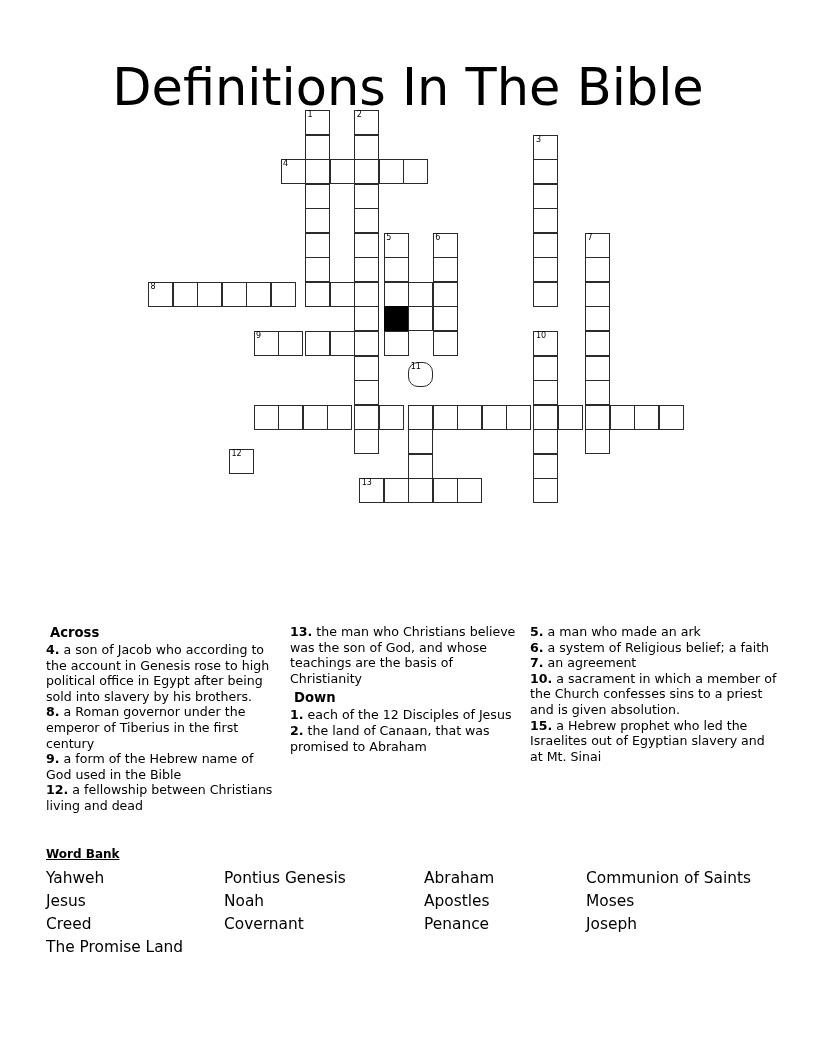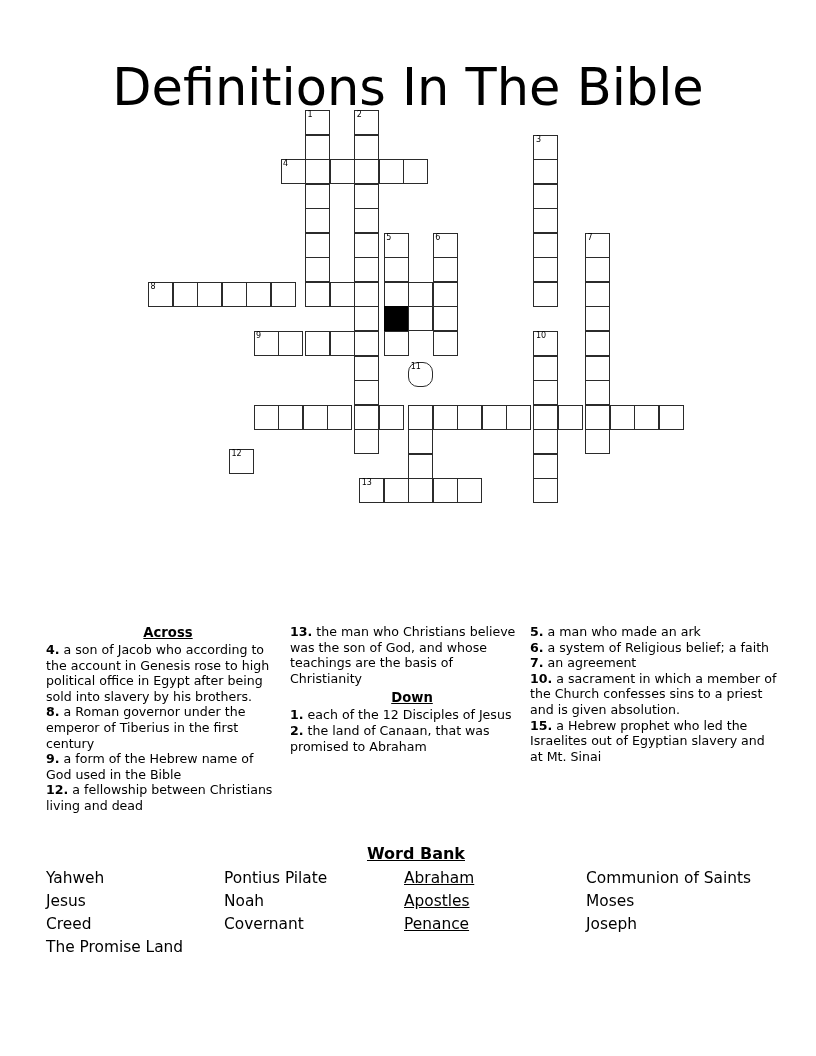--- a/index.html
+++ b/index.html
@@ -73,66 +73,63 @@
     top: 0;
     font-size: 12.6px;
     line-height: 15.6px;
   }
   #clue-col-1 { left: 46px;  width: 228px; }
   #clue-col-2 { left: 290px; width: 228px; }
   #clue-col-3 { left: 530px; width: 250px; }
 
   .clue-heading {
     font-weight: bold;
-    text-decoration: underline;
     font-size: 13.2px;
     line-height: 17px;
-    margin: 0 0 1px 16px;
+    margin: 0 0 1px 4px;
     display: block;
-    text-align: center;
   }
   .clue-heading.spaced { margin-top: 3px; }
   .clue {
     display: block;
     margin: 0;
     text-align: left;
   }
   .clue b { font-weight: bold; }
 
   
   #word-bank {
     position: absolute;
     left: 46px;
     top: 845px;
     width: 740px;
   }
   #word-bank-title {
     font-weight: bold;
     text-decoration: underline;
-    font-size: 16px;
+    font-size: 12px;
     line-height: 18px;
     display: block;
     margin-bottom: 4px;
-    text-align: center;
   }
   .wb-row {
     display: block;
     height: 23px;
     position: relative;
   }
   .wb-item {
     position: absolute;
     top: 0;
     font-size: 15.4px;
     line-height: 23px;
     white-space: nowrap;
   }
   .wb-c0 { left: 0px; }
   .wb-c1 { left: 178px; }
-  .wb-c2 { left: 358px; text-decoration: underline; }
+  .wb-c2 { left: 378px; }
   .wb-c3 { left: 540px; }
 </style>
 </head>
 <body>
 
 <h1 id="puzzle-title">Definitions In The Bible</h1>
 
 <div id="crossword-grid">
     <div class="cell" style="left: 305.12px; top: 110px;">
       <span class="num">1</span>
@@ -278,21 +275,21 @@
       <p class="clue"><b>10.</b> a sacrament in which a member of the Church confesses sins to a priest and is given absolution.</p>
       <p class="clue"><b>15.</b> a Hebrew prophet who led the Israelites out of Egyptian slavery and at Mt. Sinai</p>
     </div>
 </div>
 
 <div id="word-bank">
   <span id="word-bank-title">Word Bank</span>
   <div id="word-bank-rows">
       <div class="wb-row">
         <span class="wb-item wb-c0">Yahweh</span>
-        <span class="wb-item wb-c1">Pontius Pilate</span>
+        <span class="wb-item wb-c1">Pontius Genesis</span>
         <span class="wb-item wb-c2">Abraham</span>
         <span class="wb-item wb-c3">Communion of Saints</span>
       </div>
       <div class="wb-row">
         <span class="wb-item wb-c0">Jesus</span>
         <span class="wb-item wb-c1">Noah</span>
         <span class="wb-item wb-c2">Apostles</span>
         <span class="wb-item wb-c3">Moses</span>
       </div>
       <div class="wb-row">

